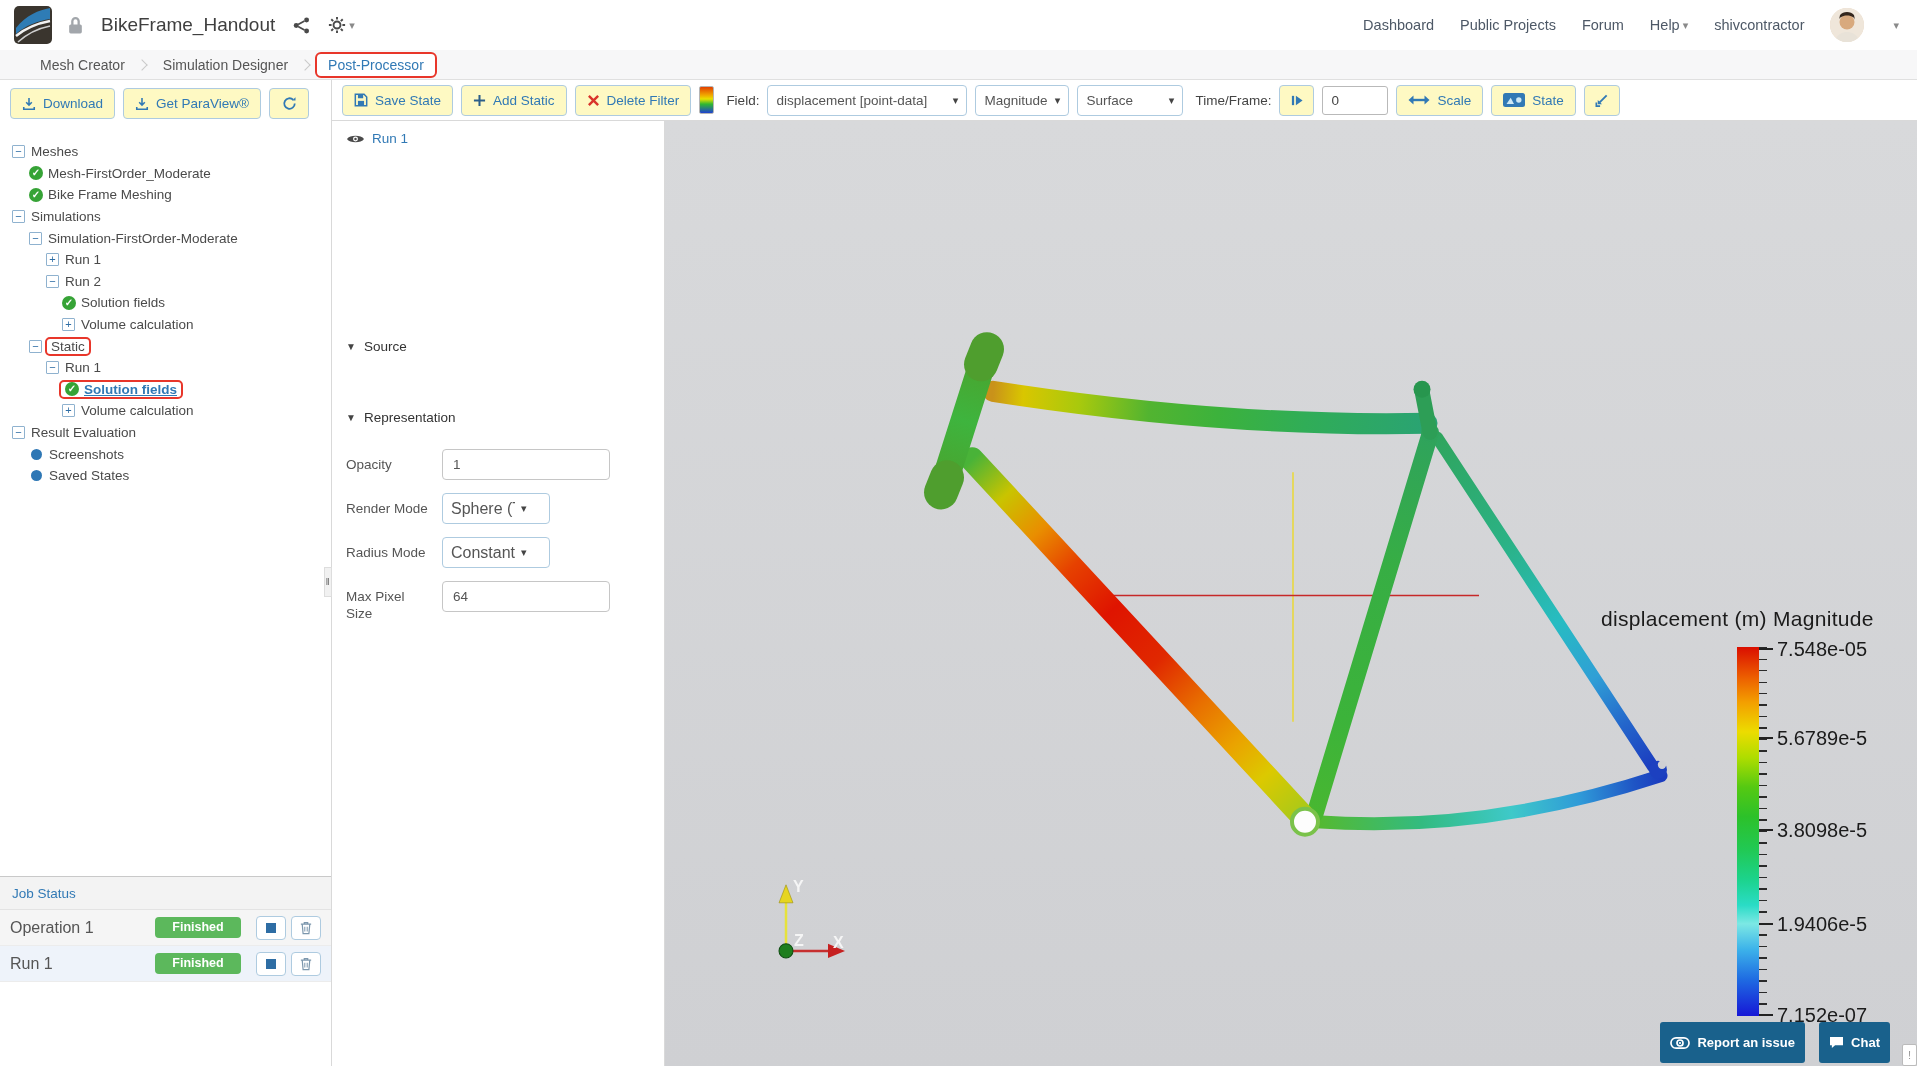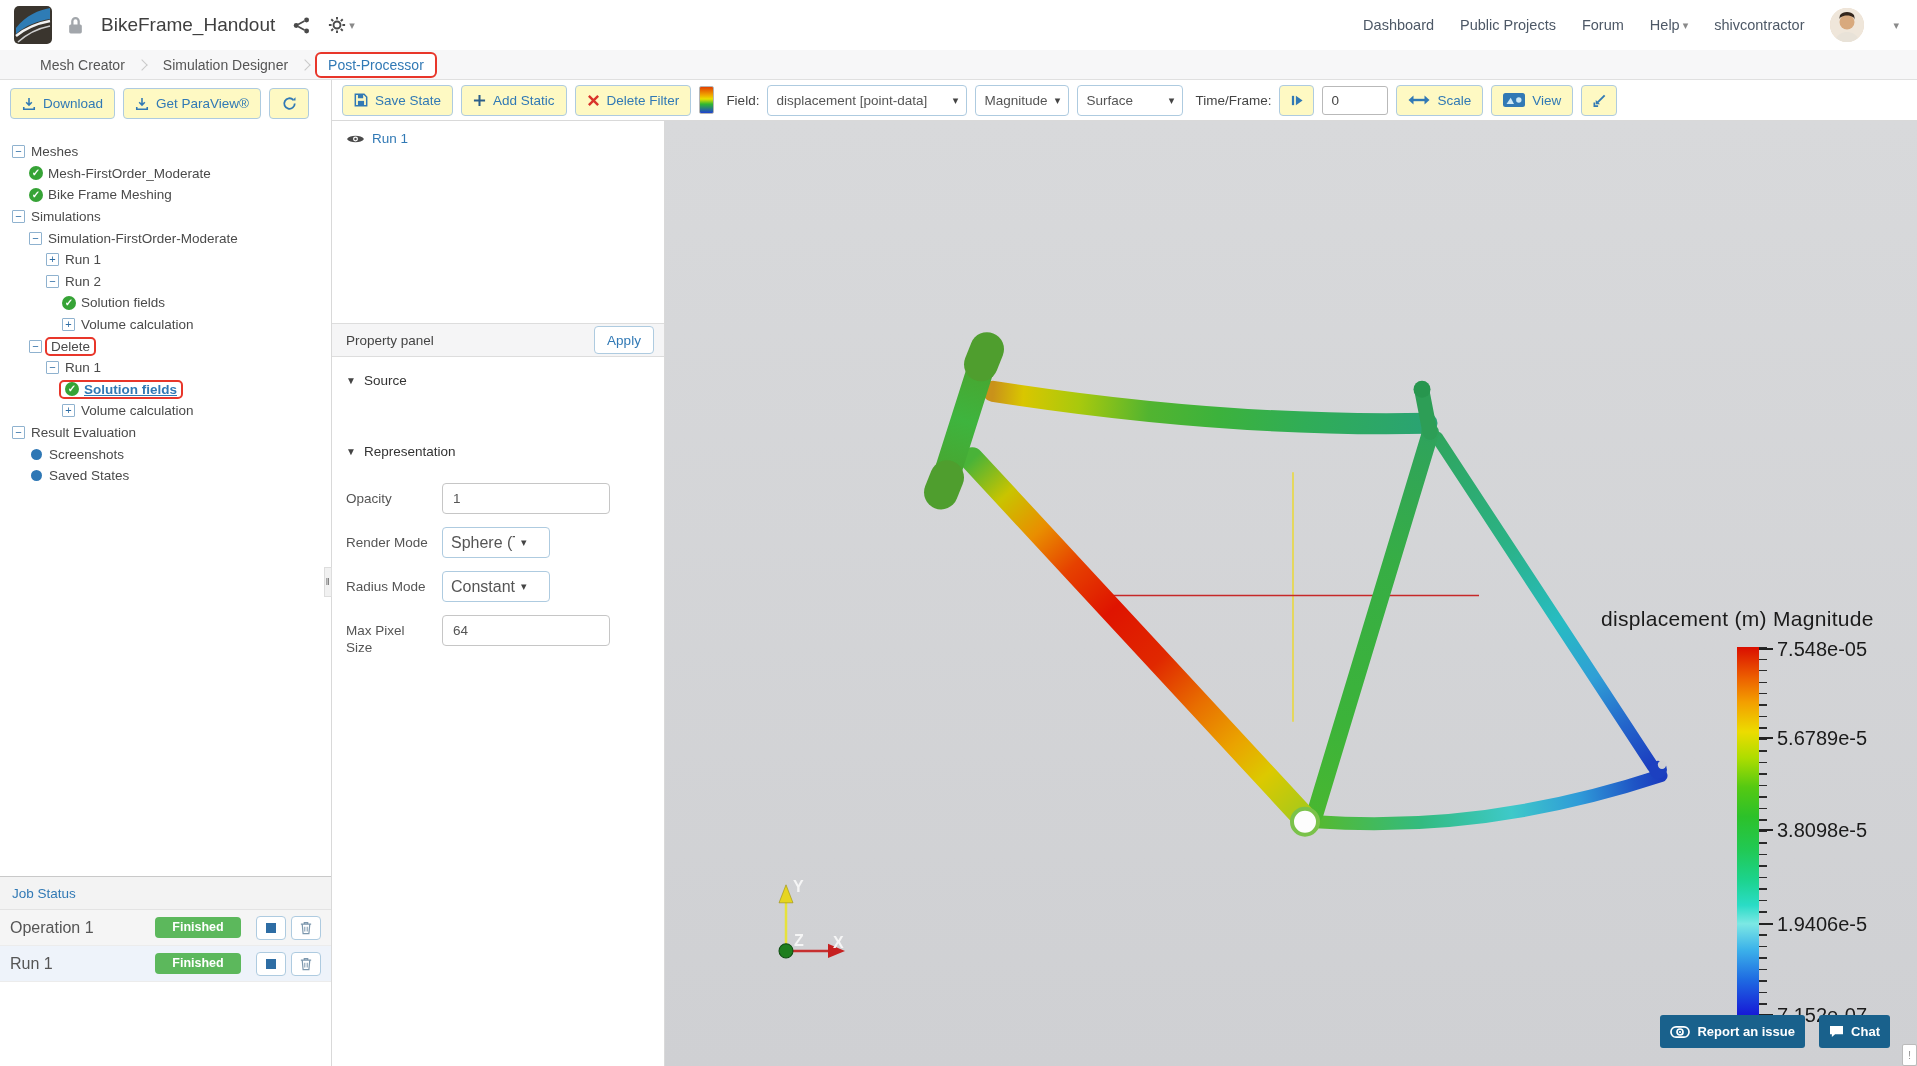--- a/index.html
+++ b/index.html
@@ -99,21 +99,21 @@
   .legend { position:absolute; left:936px; top:486px; width:316px; color:#1b1b1b; }
   .leg-title { font-size:21px; white-space:nowrap; letter-spacing:.3px; }
   .leg-bar-w { position:absolute; left:136px; top:40px; width:180px; height:369px; }
   .leg-bar { position:absolute; left:0; top:0; width:22px; height:369px;
     background:linear-gradient(#da0e00,#ec5c00 8%,#f39f00 15%,#ecdc00 23%,#aedd00 30%,#55c912 38%,#2cc12a 46%,#21c954 55%,#1cd38c 63%,#2adcc6 70%,#7ce8e4 75%,#3cb2ea 82%,#1f6ce2 90%,#1617d6 100%); }
   .leg-ticks { position:absolute; left:22px; top:0; width:8px; height:369px;
     background:repeating-linear-gradient(to bottom,#2a2a2a 0,#2a2a2a 1.4px,transparent 1.4px,transparent 11.5px); }
   .leg-maj { position:absolute; left:22px; width:14px; height:1.6px; background:#222; }
   .leg-lab { position:absolute; left:40px; font-size:20px; white-space:nowrap; }
 
-  .vp-btn { position:absolute; bottom:18px; height:33px; background:#19618c; border-radius:3px; color:#fff;
+  .vp-btn { position:absolute; bottom:3px; height:41px; background:#19618c; border-radius:3px; color:#fff;
             font-size:13px; font-weight:bold; display:flex; align-items:center; gap:7px; padding:0 10px; cursor:pointer; }
   .alertbox { position:absolute; right:0; bottom:0; width:15px; height:22px; background:#fff; border:1px solid #bbb;
               border-radius:2px; color:#999; font-size:11px; text-align:center; line-height:20px; }
   .eye-ic, .ic { flex:0 0 auto; display:inline-flex; }
 </style>
 </head>
 <body>
 
 <div class="app">
 
@@ -243,21 +243,21 @@
             <span class="chk">✓</span>
             <span>Solution fields</span>
           </li>
         <li class="ind3">
             <span class="tg">+</span>
             <span>Volume calculation</span>
           </li>
         <li class="ind1">
             <span class="tg">−</span>
             <span class="annot">
-              <span>Delete</span>
+              <span>Static</span>
             </span>
           </li>
         <li class="ind2">
             <span class="tg">−</span>
             <span>Run 1</span>
           </li>
         <li class="ind3">
             <span class="annot">
               <span class="chk">✓</span>
               <span class="sel-link">Solution fields</span>
@@ -380,21 +380,21 @@
           <span>Scale</span>
         </button>
         <button class="btn-o">
           <span class="ic">
               <svg width="22" height="14" viewBox="0 0 22 14">
                 <rect width="22" height="14" rx="2.5" fill="#3179b5"></rect>
                 <path d="M3.5 11l4.2-6.2L11 11z" fill="#cde8f5"></path>
                 <circle cx="15.8" cy="7" r="2.7" fill="#cde8f5"></circle>
               </svg>
             </span>
-          <span>View</span>
+          <span>State</span>
         </button>
         <button class="btn-o btn-sq" style="width:36px">
           <span class="ic">
               <svg width="15" height="15" viewBox="0 0 16 16">
                 <path d="M13.5 2.5L6 10" stroke="#3179b5" stroke-width="2"></path>
                 <path d="M4 7.5V12h4.5z" fill="#3179b5"></path>
                 <path d="M2.5 10v4h4" stroke="#3179b5" stroke-width="1.8" fill="none"></path>
               </svg>
             </span>
         </button>
@@ -409,24 +409,20 @@
                   <svg width="19" height="12" viewBox="0 0 20 12">
                     <path d="M1 6C4 1.4 16 1.4 19 6C16 10.6 4 10.6 1 6z" fill="#4a4a4a"></path>
                     <circle cx="10" cy="6" r="2.6" fill="#fff"></circle>
                     <circle cx="10" cy="6" r="1.3" fill="#4a4a4a"></circle>
                   </svg>
                 </span>
               <span>Run 1</span>
             </div>
           </div>
 
-          <div class="prop-h">
-            <span class="t">Property panel</span>
-            <button class="apply">Apply</button>
-          </div>
 
           <div class="sect s1">
             <span class="tri">▼</span>
             <span>Source</span>
           </div>
           <div class="sect s2">
             <span class="tri">▼</span>
             <span>Representation</span>
           </div>
 

